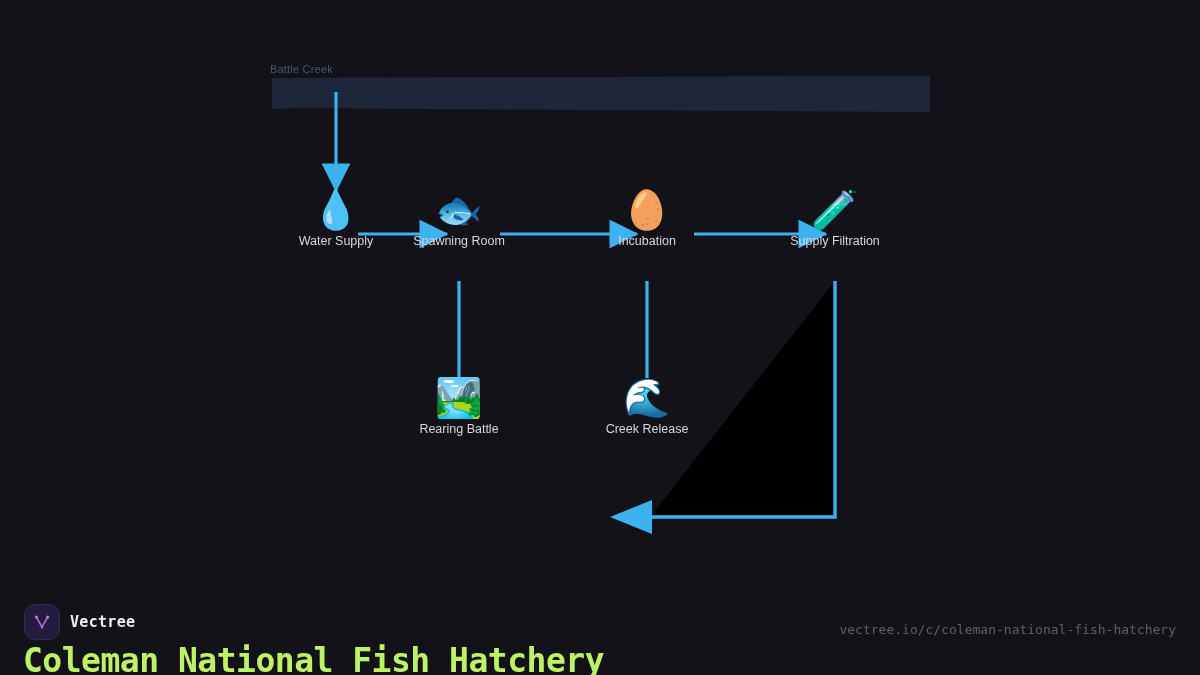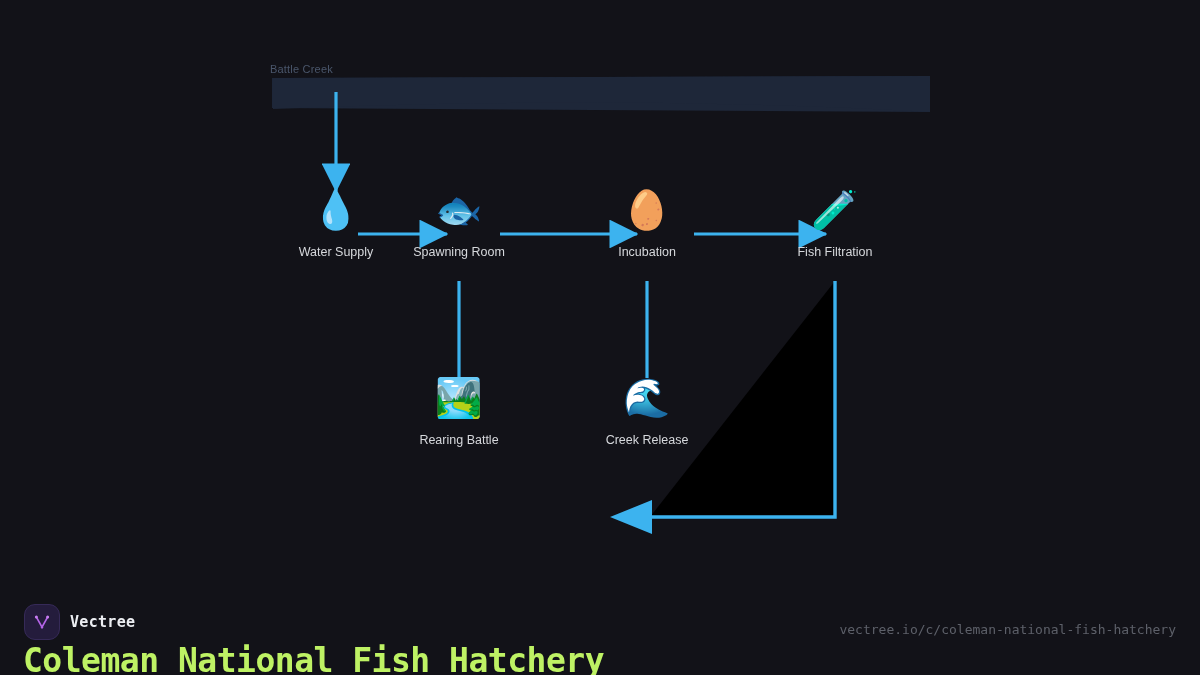--- a/index.html
+++ b/index.html
@@ -50,21 +50,21 @@
   }
   .node-icon {
     font-size: 38px;
     line-height: 44px;
     height: 44px;
     display: block;
     user-select: none;
   }
   .node-label {
     display: block;
-    margin-top: 13px;
+    margin-top: 2px;
     font-size: 12.5px;
     color: #d6d8dc;
     white-space: nowrap;
   }
 
   
   #footer {
     position: absolute;
     left: 0;
     top: 587px;
@@ -168,21 +168,21 @@
       <span class="node-label">Spawning Room</span>
     </div>
 
     <div class="node" style="left:647px; top:188px;">
       <span class="node-icon">🥚</span>
       <span class="node-label">Incubation</span>
     </div>
 
     <div class="node" style="left:835px; top:188px;">
       <span class="node-icon">🧪</span>
-      <span class="node-label">Fish Filtration</span>
+      <span class="node-label">Supply Filtration</span>
     </div>
 
     <div class="node" style="left:459px; top:376px;">
       <span class="node-icon">🏞️</span>
       <span class="node-label">Rearing Battle</span>
     </div>
 
     <div class="node" style="left:647px; top:376px;">
       <span class="node-icon">🌊</span>
       <span class="node-label">Creek Release</span>

